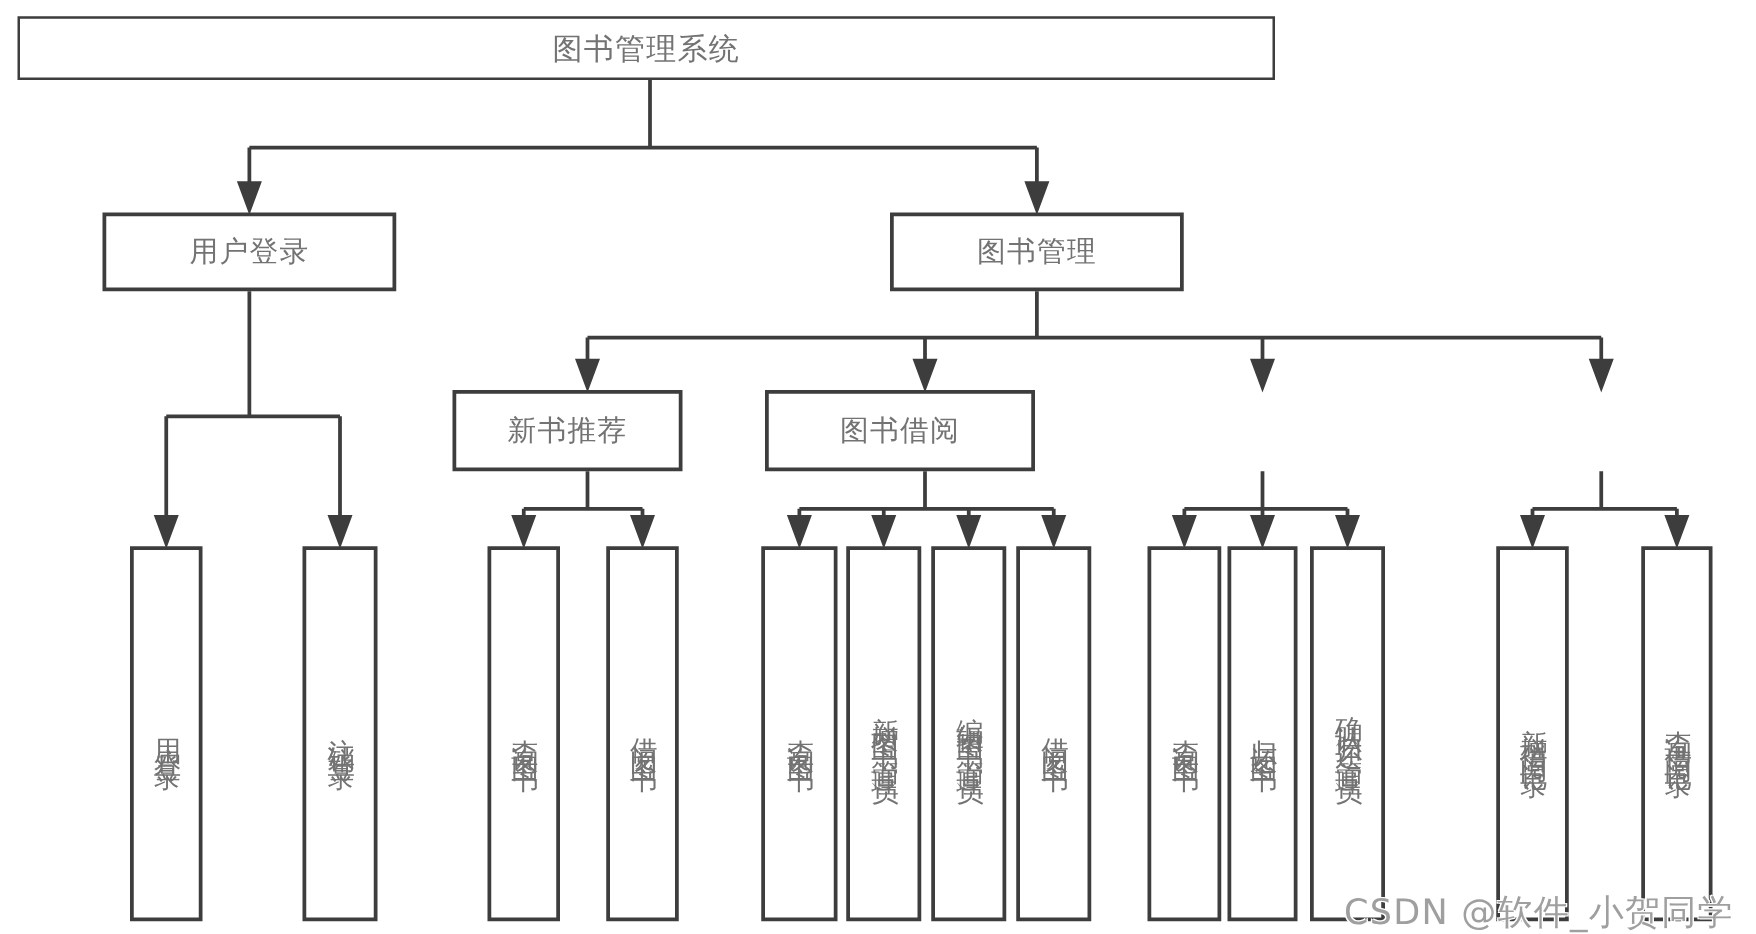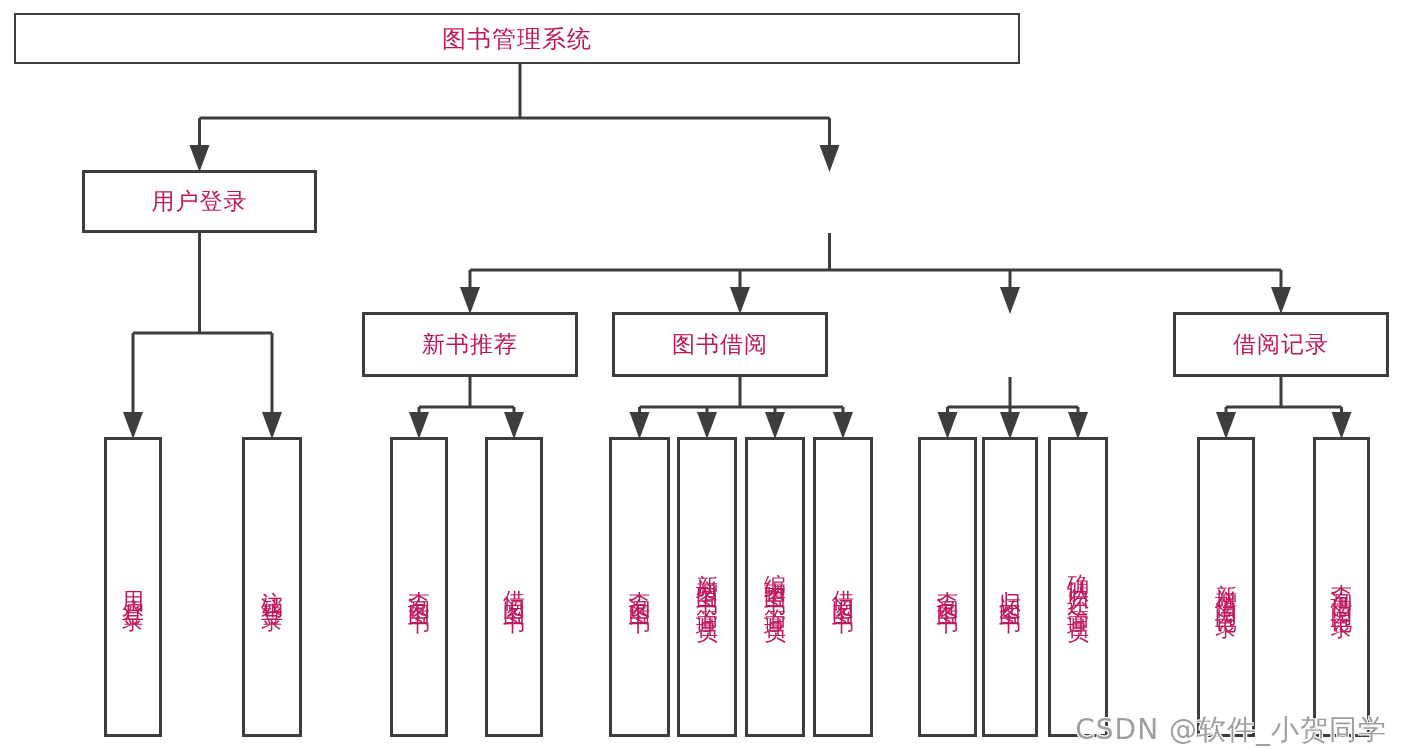--- a/index.html
+++ b/index.html
@@ -10,21 +10,21 @@
     font-family:"DejaVu Sans","Liberation Sans",sans-serif;
     overflow:hidden;
   }
   #connector-svg{position:absolute;left:0;top:0;z-index:3;pointer-events:none;}
   .node{
     position:absolute;
     box-sizing:border-box;
     border:3px solid #3d3d3d;
     background:#ffffff;
     display:flex;align-items:center;justify-content:center;
-    color:#be185d;
+    color:#737373;
     z-index:2;
     text-align:center;
   }
   .root{border-width:2px;font-size:24px;letter-spacing:1px;}
   .branch{font-size:23px;letter-spacing:1px;}
   .leaf{
     writing-mode:vertical-rl;
     text-orientation:mixed;
     font-size:22px;
     letter-spacing:7px;
@@ -48,24 +48,24 @@
 <div id="canvas">
 
   <svg id="connector-svg" width="1405" height="747">
       <path d="M520,64 V118 M199.5,118 H829.5 M199.5,118 V149 M829.5,118 V149 M829.5,233 V270 M470,270 H1281 M470,270 V291 M740,270 V291 M1010,270 V291 M1281,270 V291 M199.5,233 V333 M133,333 H272 M133,333 V416 M272,333 V416 M470,377 V407 M419,407 H514 M419,407 V416 M514,407 V416 M740,377 V407 M639.5,407 H843 M639.5,407 V416 M707,407 V416 M775,407 V416 M843,407 V416 M1010,377 V407 M947.5,407 H1078 M947.5,407 V416 M1010,407 V416 M1078,407 V416 M1281,377 V407 M1226,407 H1341.5 M1226,407 V416 M1341.5,407 V416 " fill="none" stroke="#3d3d3d" stroke-width="3"></path>
       <path d="M189.5,145 L209.5,145 L199.5,172 Z M819.5,145 L839.5,145 L829.5,172 Z M460,287 L480,287 L470,314 Z M730,287 L750,287 L740,314 Z M1000,287 L1020,287 L1010,314 Z M1271,287 L1291,287 L1281,314 Z M123,412 L143,412 L133,439 Z M262,412 L282,412 L272,439 Z M409,412 L429,412 L419,439 Z M504,412 L524,412 L514,439 Z M629.5,412 L649.5,412 L639.5,439 Z M697,412 L717,412 L707,439 Z M765,412 L785,412 L775,439 Z M833,412 L853,412 L843,439 Z M937.5,412 L957.5,412 L947.5,439 Z M1000,412 L1020,412 L1010,439 Z M1068,412 L1088,412 L1078,439 Z M1216,412 L1236,412 L1226,439 Z M1331.5,412 L1351.5,412 L1341.5,439 Z " fill="#3d3d3d" stroke="none"></path>
     </svg>
 
   <div class="node root" style="left:14px;top:13px;width:1006px;height:51px;">图书管理系统</div>
 
   <div class="node branch" style="left:82px;top:170px;width:235px;height:63px;">用户登录</div>
+  <div class="node branch" style="left:712px;top:170px;width:235px;height:63px;">图书管理</div>
 
-  <div class="node branch" style="left:362px;top:312px;width:216px;height:65px;">新书推荐</div>
+  <div class="node branch" style="left:362px;top:312px;width:184px;height:65px;">新书推荐</div>
   <div class="node branch" style="left:612px;top:312px;width:216px;height:65px;">图书借阅</div>
-  <div class="node branch" style="left:1173px;top:312px;width:216px;height:65px;">借阅记录</div>
 
   <div class="node leaf" style="left:104px;top:437px;width:58px;height:300px;">用户登录</div>
   <div class="node leaf" style="left:242px;top:437px;width:60px;height:300px;">注销登录</div>
 
   <div class="node leaf" style="left:390px;top:437px;width:58px;height:300px;">查询图书</div>
   <div class="node leaf" style="left:485px;top:437px;width:58px;height:300px;">借阅图书</div>
 
   <div class="node leaf" style="left:609px;top:437px;width:61px;height:300px;">查询图书</div>
   <div class="node leaf" style="left:677px;top:437px;width:60px;height:300px;">新增图书（管理员）</div>
   <div class="node leaf" style="left:745px;top:437px;width:60px;height:300px;">编辑图书（管理员）</div>

